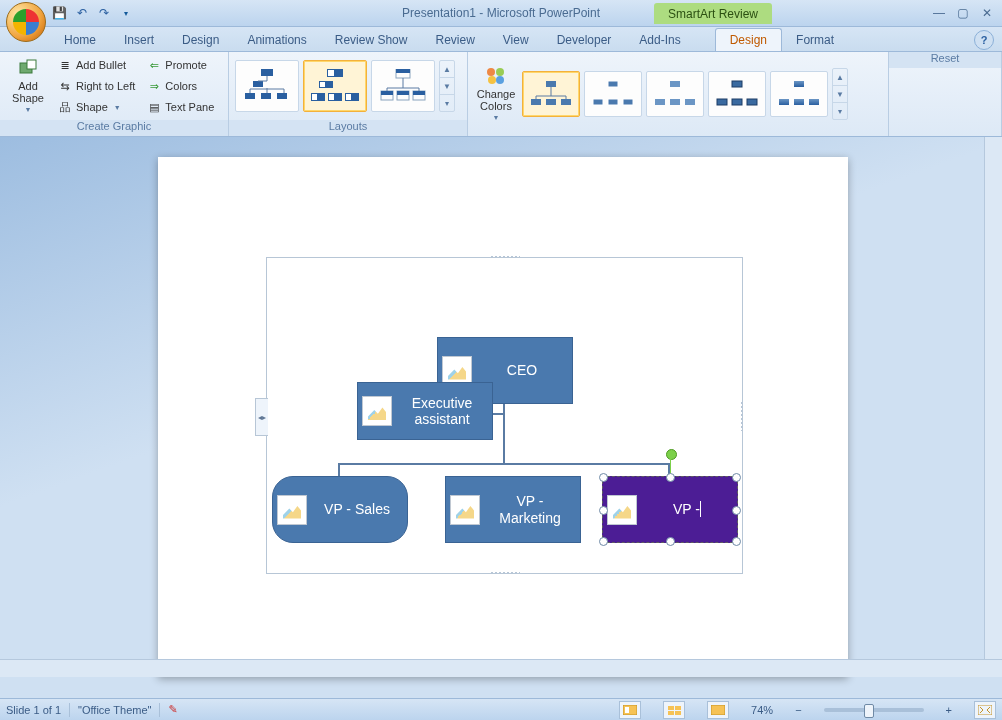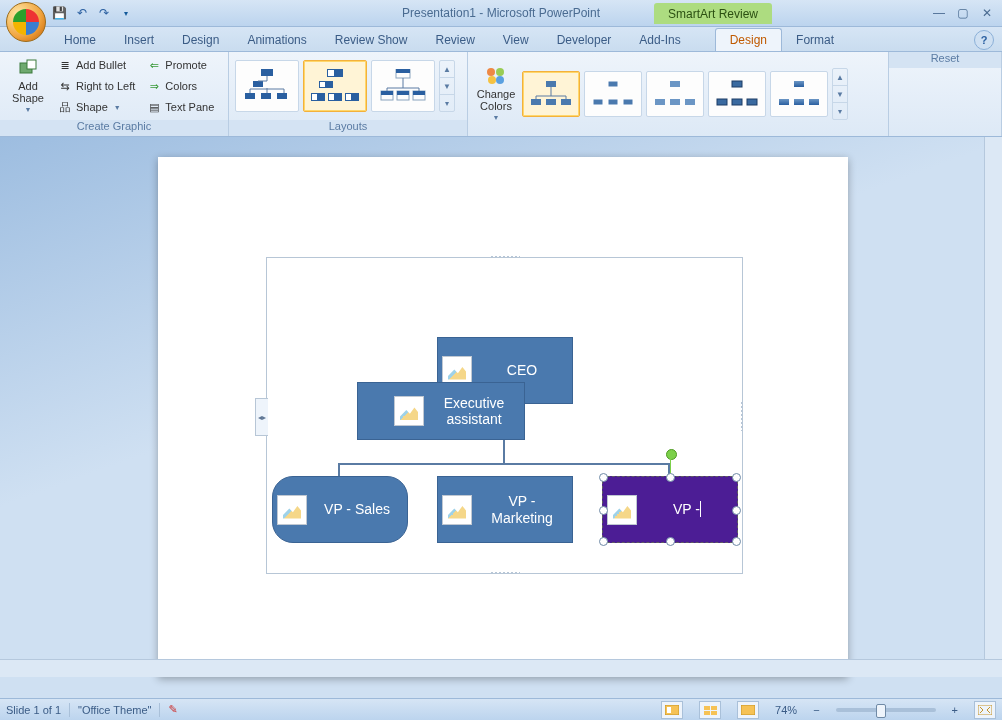--- a/index.html
+++ b/index.html
@@ -56,21 +56,21 @@
   .node{position:absolute;background:#4a79ae;display:flex;align-items:center;border:1px solid #3a6393;}
   .node .pic{width:28px;height:28px;margin:4px;background:#fff;border:1px solid #c0c8d2;display:flex;align-items:center;justify-content:center;}
   .node .pic::after{content:"";width:18px;height:18px;background:linear-gradient(135deg,#9fd2e8 50%,#f5d789 50%);clip-path:polygon(0 80%,35% 45%,55% 65%,80% 30%,100% 55%,100% 100%,0 100%);}
   .node .txt{flex:1;color:#fff;font-size:14px;text-align:center;padding-right:4px;line-height:1.15;}
   .node.selected{background:#4c1d95;border:1px dashed #5f5f5f;}
   .sel-h{position:absolute;width:7px;height:7px;background:#fff;border:1px solid #6f8aa6;border-radius:50%;}
   .rot-h{position:absolute;width:9px;height:9px;border-radius:50%;background:#7cd04a;border:1px solid #4f9a23;}
   
   .status{height:21px;background:linear-gradient(#d6e5f5,#bcd4ee);border-top:1px solid #9db9d9;display:flex;align-items:center;font-size:11px;color:#3b5c86;padding:0 6px;gap:8px;}
   .status .sep{border-left:1px solid #a9c0d9;height:14px;}
-  .status-right{margin-left:auto;display:flex;align-items:center;gap:16px;}
+  .status-right{margin-left:auto;display:flex;align-items:center;gap:22px;}
   .view-btn{width:20px;height:16px;border:1px solid #a9c0d9;background:#eef4fb;display:flex;align-items:center;justify-content:center;}
   .zoom-slider{width:100px;height:4px;background:#a9c0d9;position:relative;border-radius:2px;}
   .zoom-slider .thumb{position:absolute;top:-4px;left:40px;width:8px;height:12px;background:#eef4fb;border:1px solid #6f8aa6;border-radius:2px;}
 </style>
 </head>
 <body>
 
 <div class="window">
 
   <div class="titlebar">
@@ -310,31 +310,31 @@
         <div class="conn" style="left:187px;top:155px;width:49px;height:2px;"></div>
         <div class="conn" style="left:71px;top:205px;width:332px;height:2px;"></div>
         <div class="conn" style="left:71px;top:205px;width:2px;height:15px;"></div>
         <div class="conn" style="left:401px;top:205px;width:2px;height:15px;"></div>
 
         <div class="node" style="left:170px;top:31px;width:134px;height:65px;margin-top:48px;">
           <div class="pic"></div>
           <div class="txt">CEO</div>
         </div>
 
-        <div class="node" style="left:90px;top:124px;width:134px;height:56px;padding-left:32px;">
+        <div class="node" style="left:90px;top:124px;width:134px;height:56px;">
           <div class="pic"></div>
           <div class="txt">Executive assistant</div>
         </div>
 
         <div class="node" style="left:5px;top:218px;width:134px;height:65px;border-radius:21px;">
           <div class="pic"></div>
           <div class="txt">VP - Sales</div>
         </div>
 
-        <div class="node" style="left:170px;top:218px;width:134px;height:65px;">
+        <div class="node" style="left:178px;top:218px;width:134px;height:65px;">
           <div class="pic"></div>
           <div class="txt">VP - Marketing</div>
         </div>
 
         <div class="node selected" style="left:335px;top:218px;width:134px;height:65px;">
           <div class="pic"></div>
           <div class="txt"><span>VP -</span><span style="border-right:1px solid #fff;animation:none;"></span></div>
 
           <div class="rot-h" style="left:63px;top:-28px;"></div>
           <div style="position:absolute;left:67px;top:-20px;width:1px;height:17px;background:#7cd04a;"></div>

